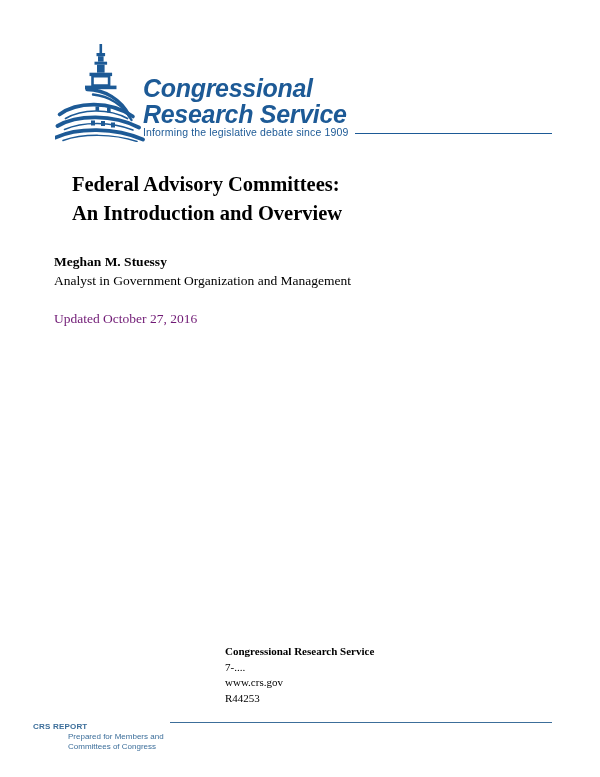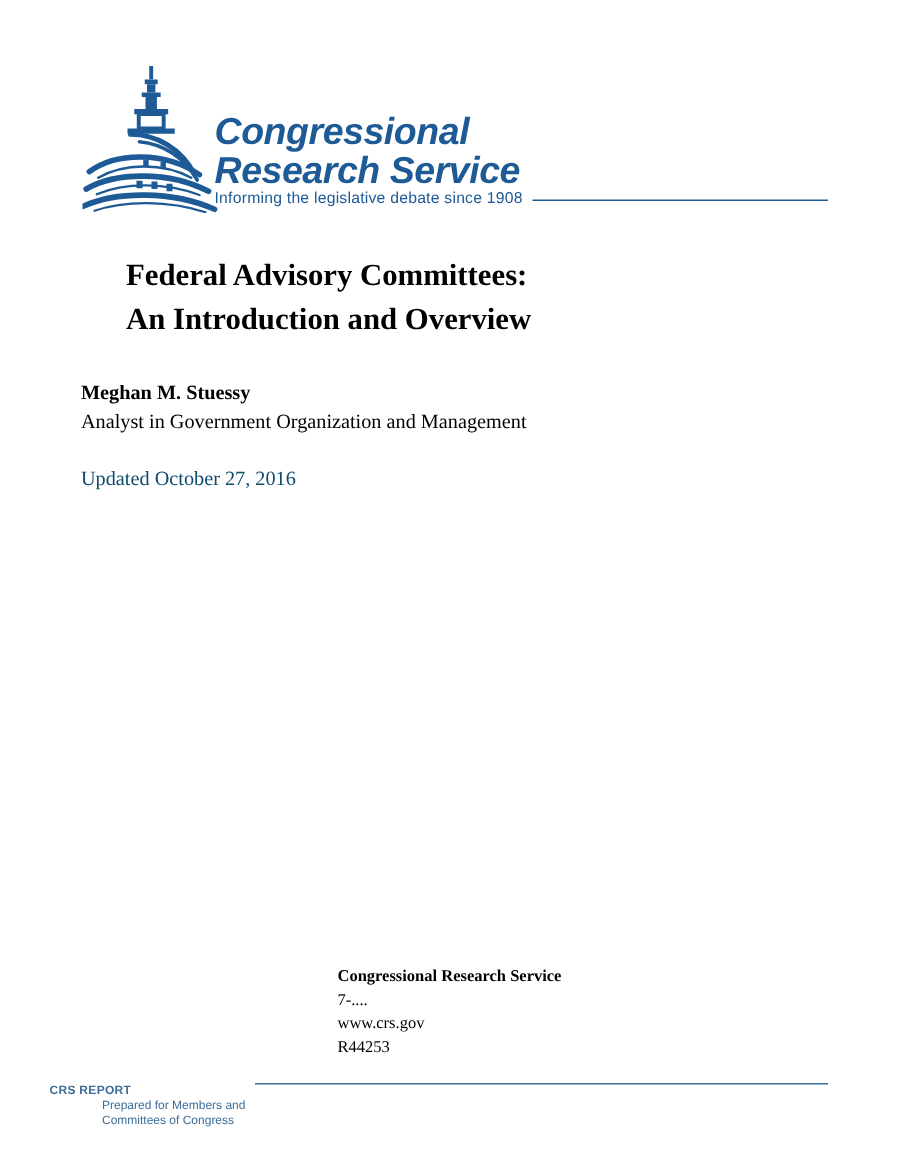--- a/index.html
+++ b/index.html
@@ -69,21 +69,21 @@
     flex: 1 1 auto;
     height: 1px;
     background: #1d5a96;
     margin-left: 6px;
     margin-top: 3px;
   }
 
   
   .title-block {
     position: absolute;
-    left: 84px;
+    left: 72px;
     top: 170px;
     width: 470px;
   }
   .doc-title {
     font-family: "Liberation Serif", "DejaVu Serif", serif;
     font-weight: bold;
     font-size: 20.5px;
     line-height: 29px;
     color: #000000;
     margin: 0;
@@ -106,21 +106,21 @@
   .author-role {
     font-family: "Liberation Serif", "DejaVu Serif", serif;
     font-size: 13.5px;
     line-height: 20px;
     color: #000000;
   }
   .doc-date {
     font-family: "Liberation Serif", "DejaVu Serif", serif;
     font-size: 13.5px;
     line-height: 20px;
-    color: #0c4a6e;
+    color: #701a75;
     margin-top: 18px;
   }
 
   
   .imprint {
     position: absolute;
     right: 67px;
     top: 644px;
     width: 260px;
     text-align: left;
@@ -218,21 +218,21 @@
         </g>
       </svg>
     </span>
 
     <div class="wordmark">
       <div class="wordmark-line">Congressional</div>
       <div class="wordmark-line">Research Service</div>
     </div>
 
     <div class="tagline-row">
-      <span class="tagline">Informing the legislative debate since 1908</span>
+      <span class="tagline">Informing the legislative debate since 1909</span>
       <span class="tagline-rule"></span>
     </div>
 
   </div>
 
   <div class="title-block">
     <div class="doc-title">Federal Advisory Committees:</div>
     <div class="doc-title">An Introduction and Overview</div>
   </div>
 

